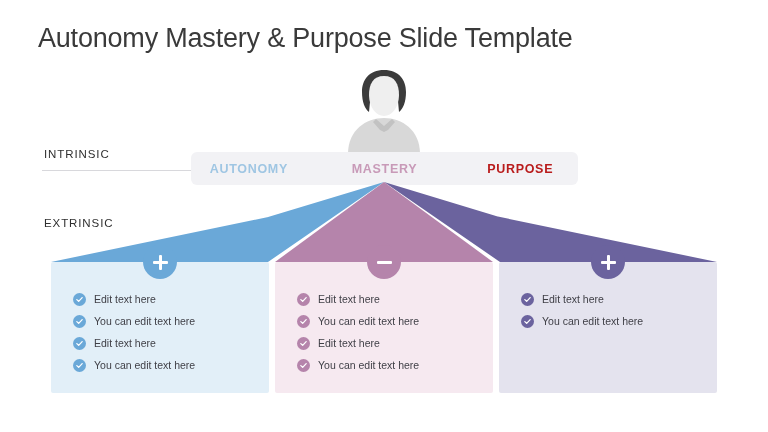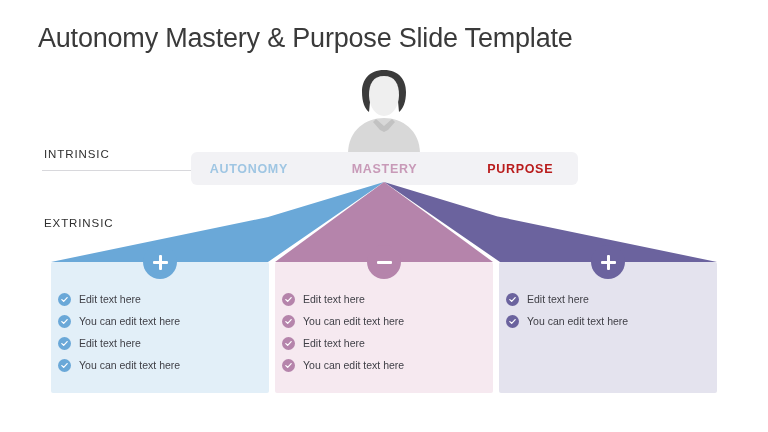--- a/index.html
+++ b/index.html
@@ -52,21 +52,21 @@
 
   
   .panel {
     position: absolute; top: 262px; height: 131px;
     border-radius: 2px;
   }
   #panel-autonomy { left: 51px;  width: 218px; background: #e2eff8; }
   #panel-mastery  { left: 275px; width: 218px; background: #f6e9f0; }
   #panel-purpose  { left: 499px; width: 218px; background: #e4e3ee; }
 
-  .panel-list { position: absolute; left: 7px; top: 26px; }
+  .panel-list { position: absolute; left: 22px; top: 26px; }
   .list-item { display: flex; align-items: center; height: 22px; }
   .check-icon {
     width: 13px; height: 13px; border-radius: 50%;
     display: flex; align-items: center; justify-content: center;
     flex: 0 0 auto;
   }
   .check-icon svg { display: block; }
   .item-text {
     margin-left: 8px; font-size: 10.5px; color: #3f3f46;
     white-space: nowrap;

